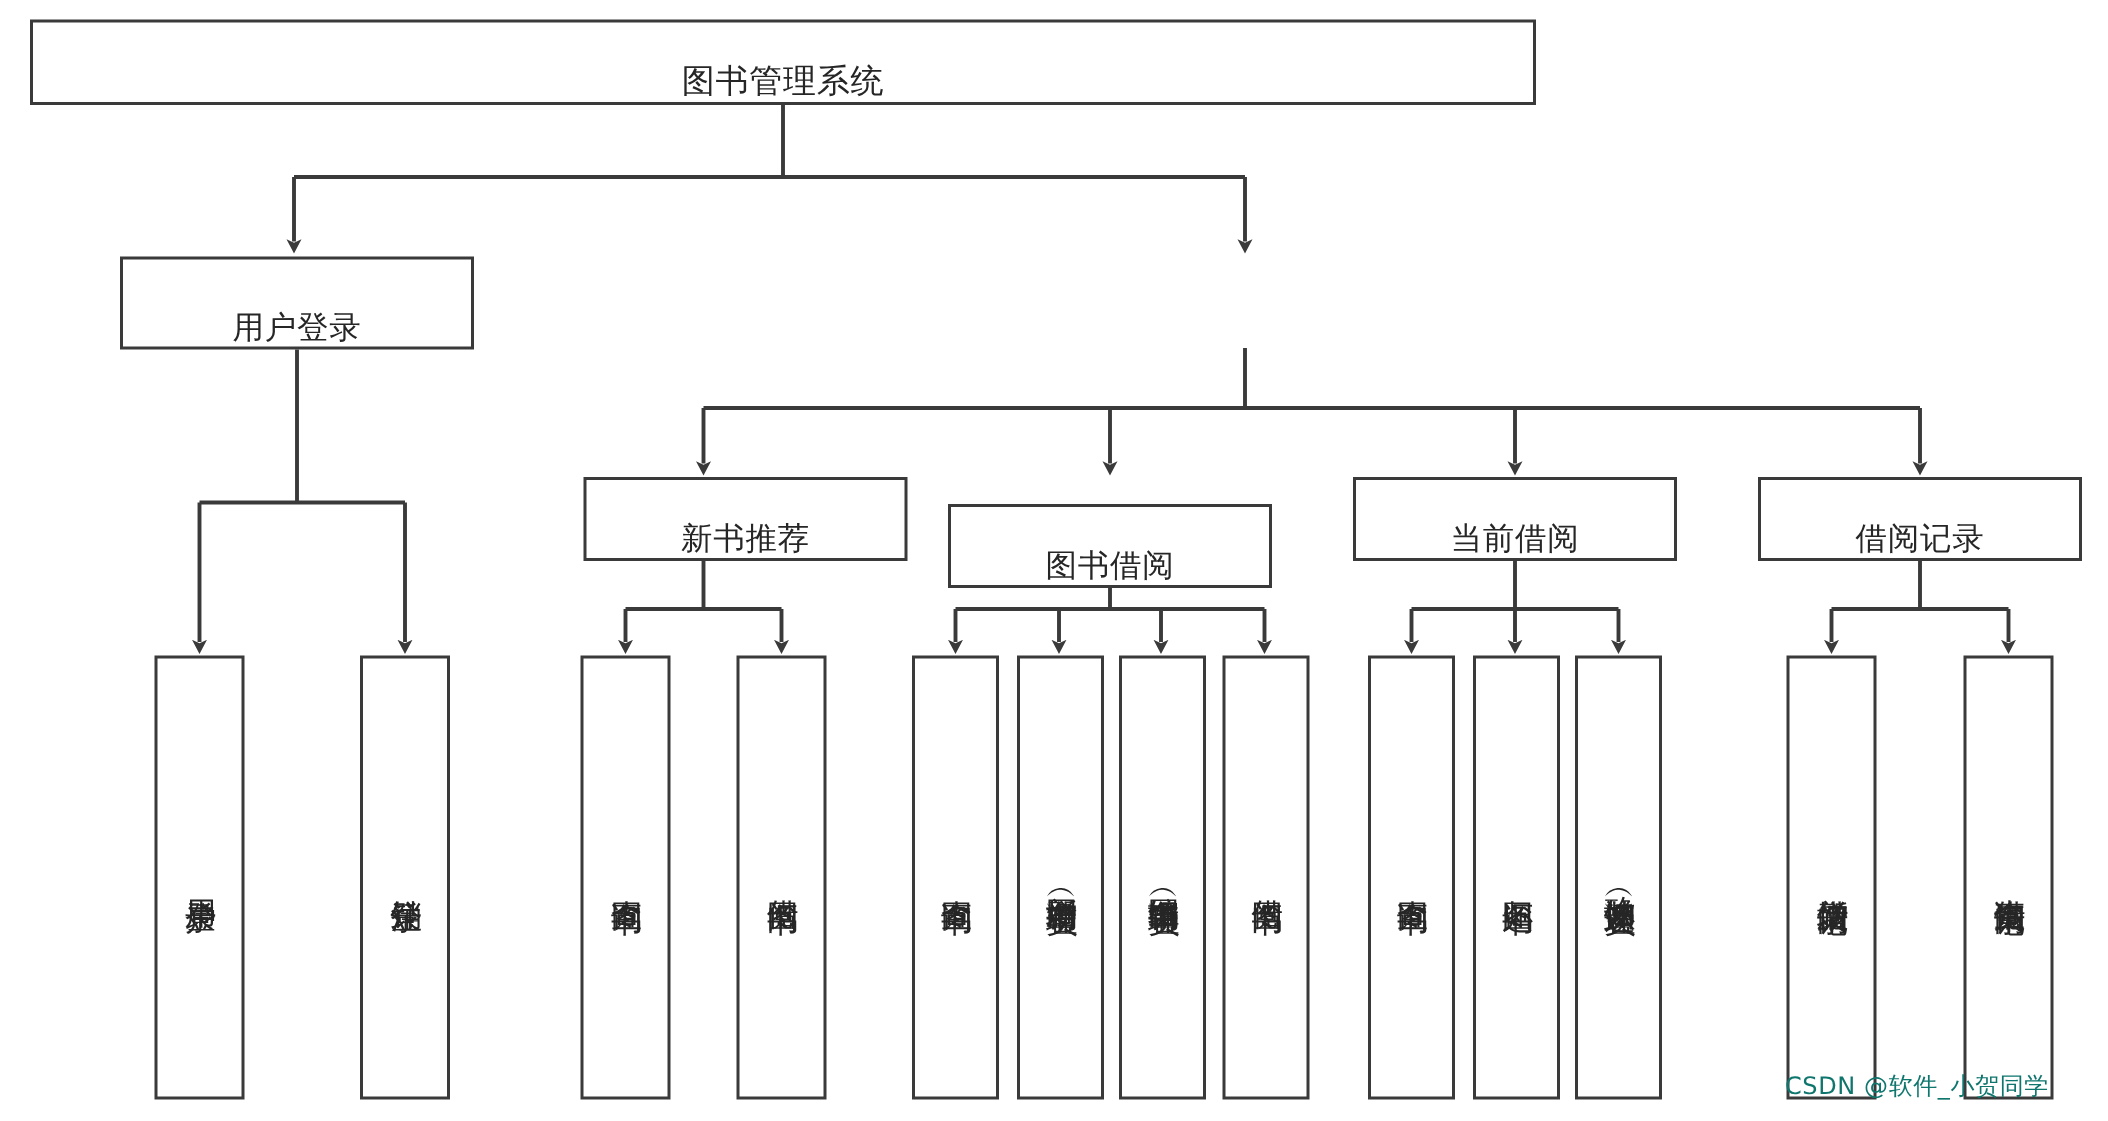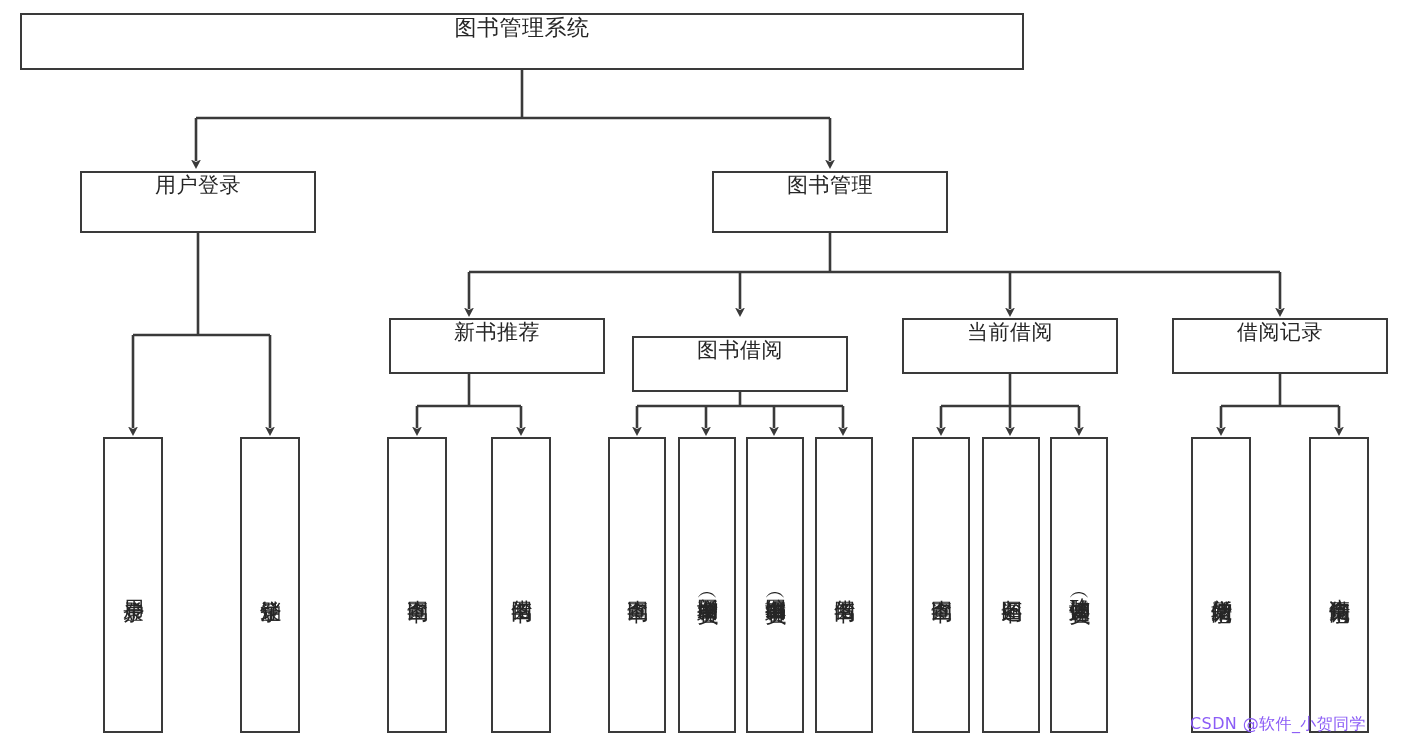--- a/index.html
+++ b/index.html
@@ -25,21 +25,21 @@
     width: 1405px;
     height: 747px;
     pointer-events: none;
   }
   .node {
     position: absolute;
     box-sizing: border-box;
     border: 2.5px solid #3a3a3a;
     background: #ffffff;
     display: flex;
-    align-items: flex-start;
+    align-items: flex-end;
     justify-content: center;
     color: #262626;
   }
   .node .lbl {
     display: block;
     text-align: center;
     line-height: 1.18;
     letter-spacing: 0.5px;
   }
   
@@ -62,21 +62,21 @@
     font-size: 21px;
     line-height: 1.12;
     letter-spacing: 1px;
     max-height: 100%;
   }
   .watermark {
     position: absolute;
     left: 1190px;
     top: 714px;
     font-size: 16px;
-    color: #8b5cf6;
+    color: #0f766e;
     white-space: nowrap;
     letter-spacing: 0.4px;
     font-family: "DejaVu Sans", "Liberation Sans", sans-serif;
   }
 </style>
 </head>
 <body>
 
 <div id="canvas">
 
@@ -132,23 +132,20 @@
     </g>
   </svg>
 
   <div class="node h root" style="left:20px; top:13px; width:1004px; height:57px;">
     <span class="lbl">图书管理系统</span>
   </div>
 
   <div class="node h" style="left:80px; top:171px; width:236px; height:62px;">
     <span class="lbl">用户登录</span>
   </div>
-  <div class="node h" style="left:712px; top:171px; width:236px; height:62px;">
-    <span class="lbl">图书管理</span>
-  </div>
 
   <div class="node h" style="left:361px; top:318px; width:216px; height:56px;margin-left:28px;">
     <span class="lbl">新书推荐</span>
   </div>
   <div class="node h" style="left:632px; top:336px; width:216px; height:56px;">
     <span class="lbl">图书借阅</span>
   </div>
   <div class="node h" style="left:1172px; top:318px; width:216px; height:56px;">
     <span class="lbl">借阅记录</span>
   </div>

